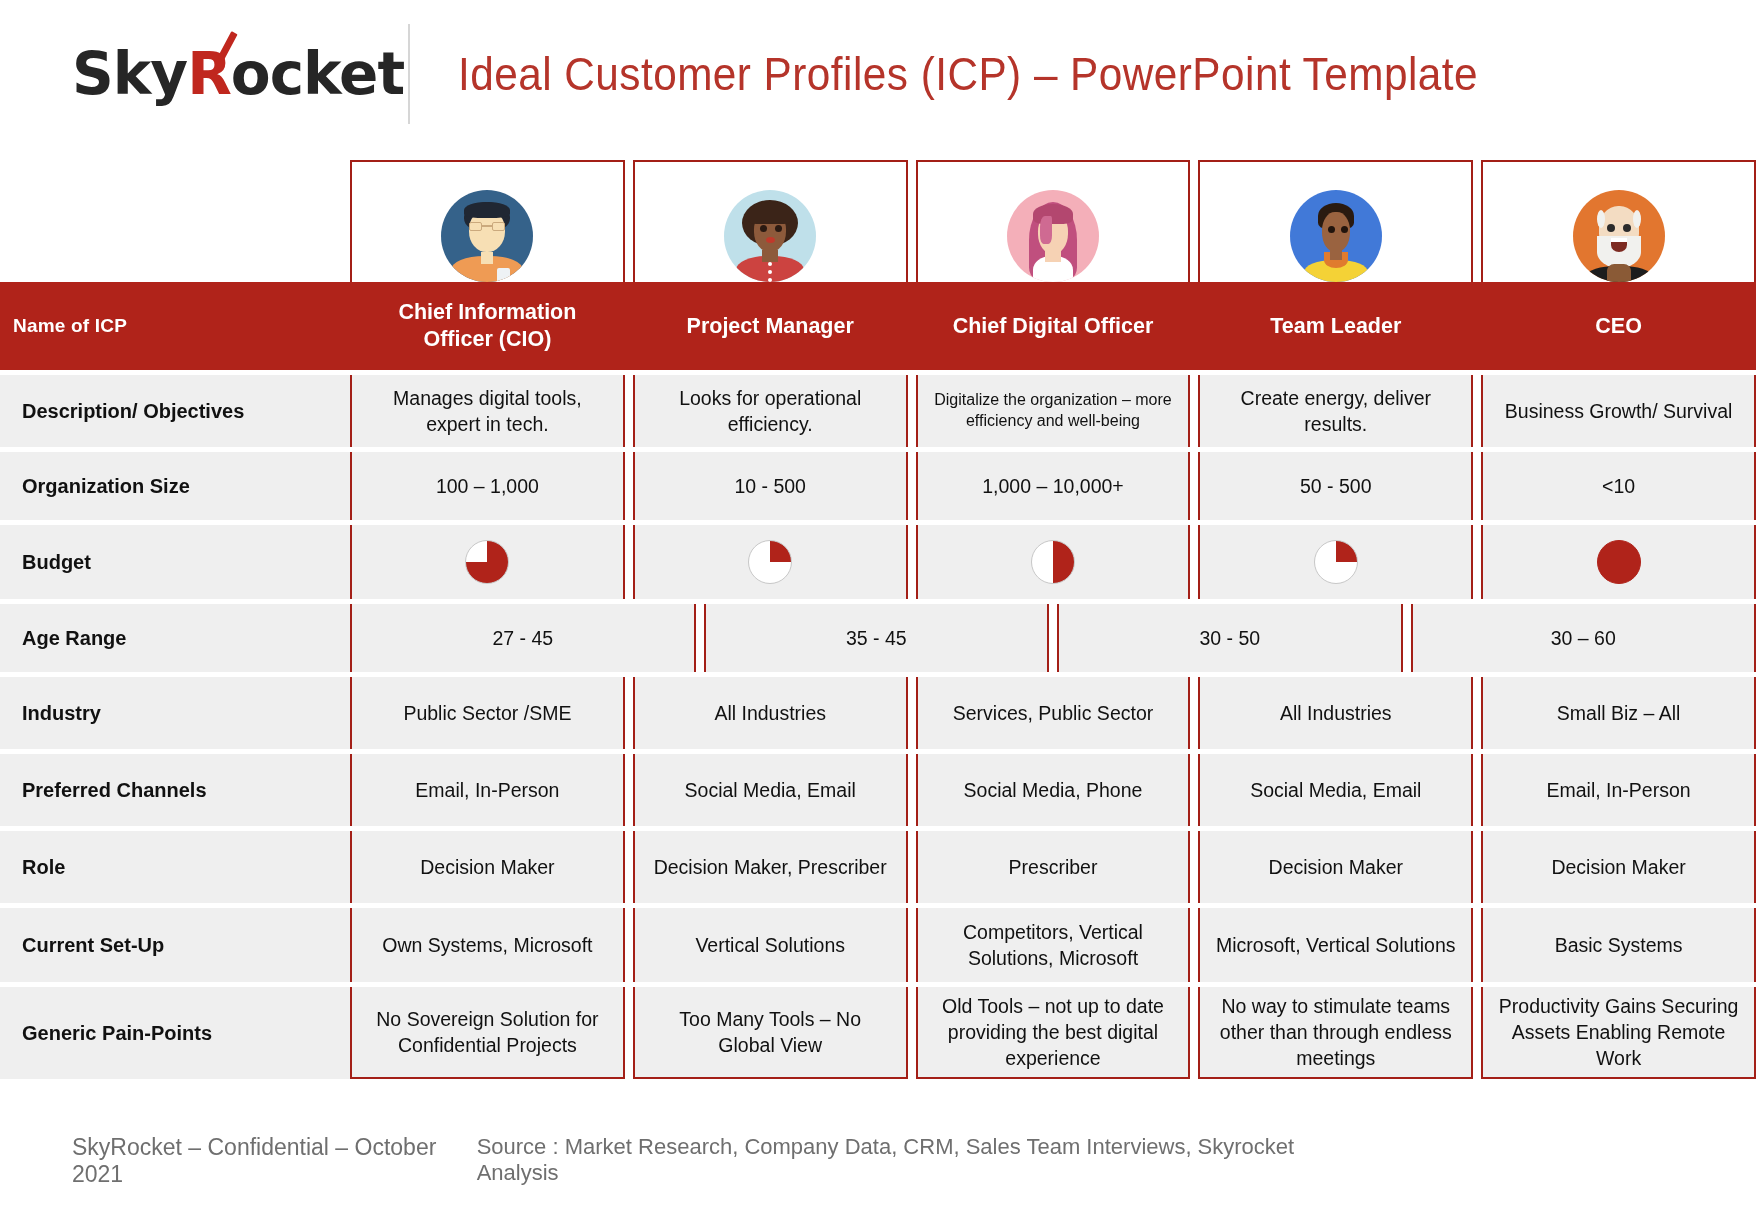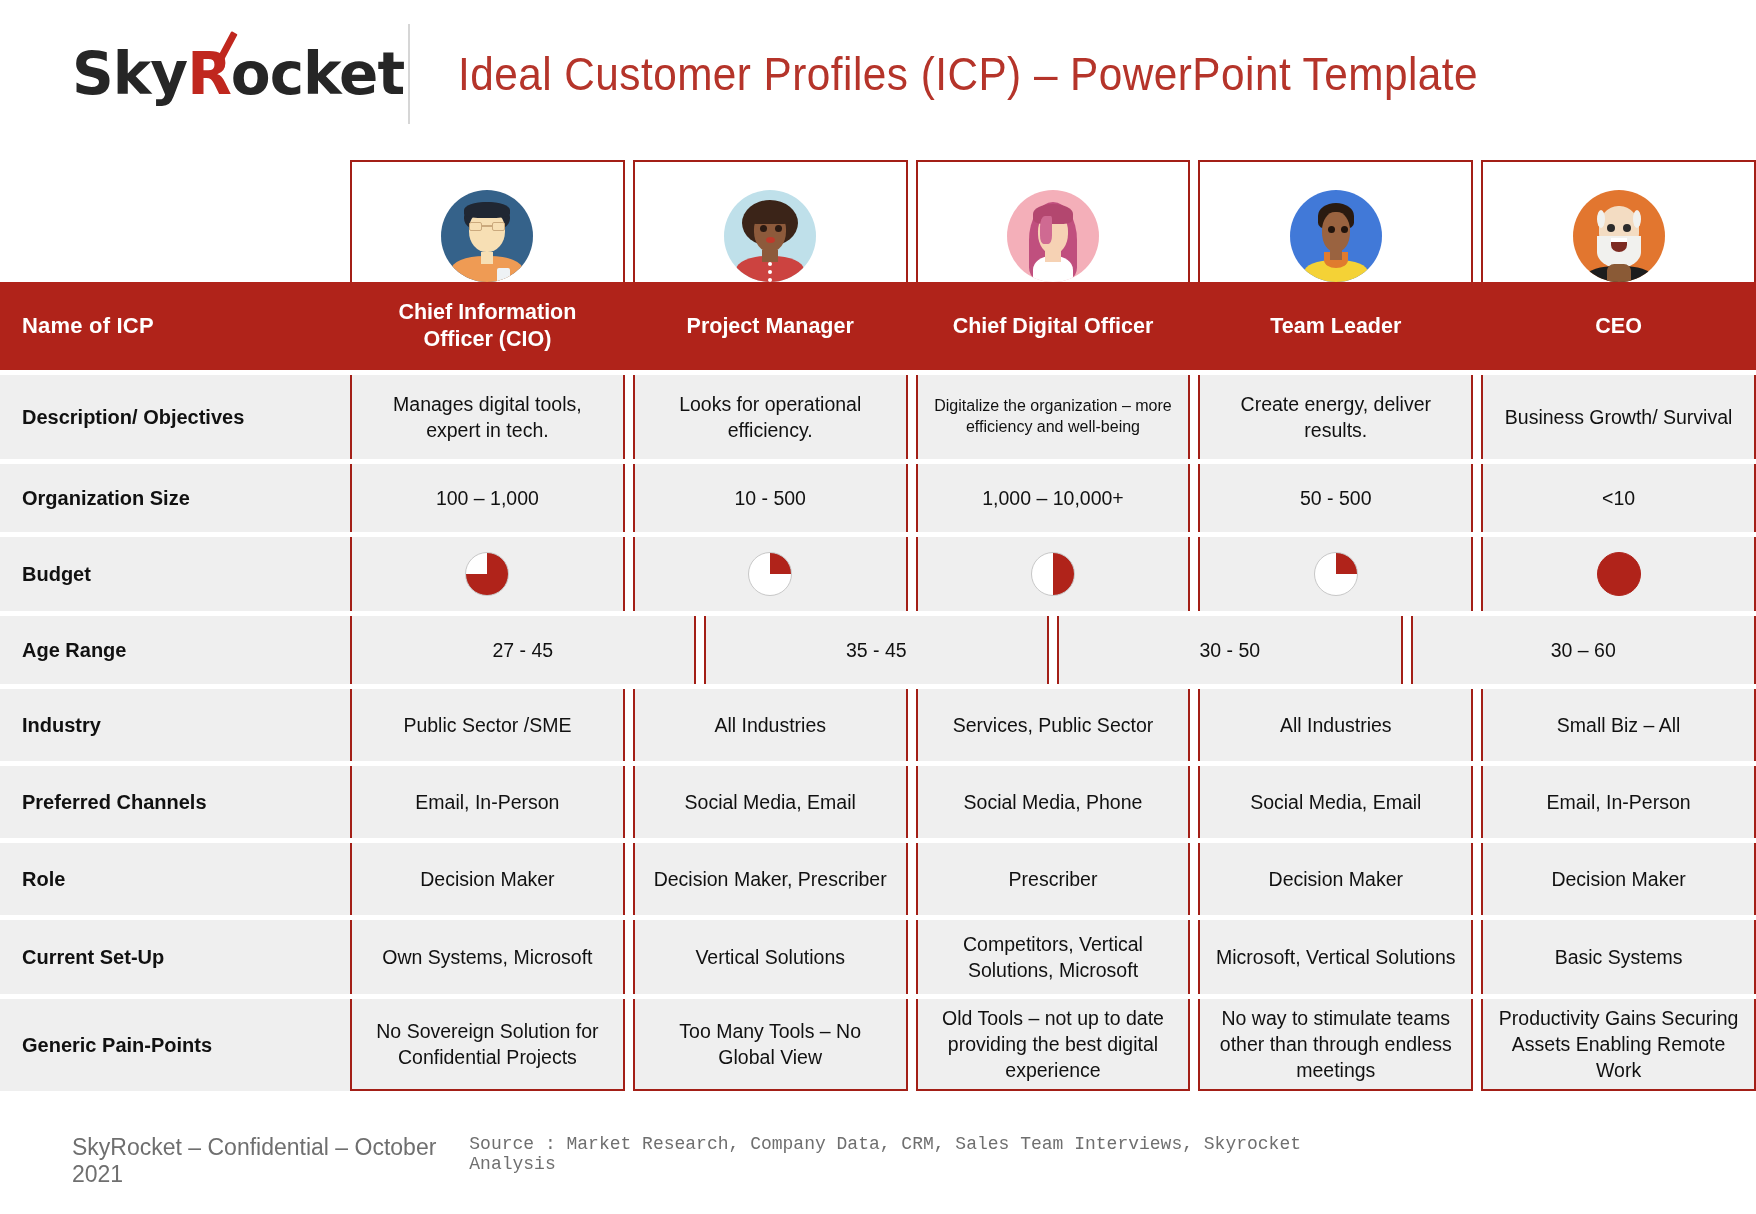--- a/index.html
+++ b/index.html
@@ -68,21 +68,21 @@
   
   .table {
     position: absolute; left: 0; top: 282px; width: 1756px;
   }
   .row { display: flex; width: 1756px; }
   .row + .row { margin-top: 5px; }
 
   .hdr-row { margin-top: 0 !important; background: #b0231a; height: 88px; }
   .hdr-label {
     flex: 0 0 350px; display: flex; align-items: center;
-    padding-left: 22px; color: #fff; font-weight: 700; font-size: 22px;
+    padding-left: 13px; color: #fff; font-weight: 700; font-size: 19px;
     letter-spacing: 0.2px;
   }
   .hdr-cell {
     flex: 1 1 0; display: flex; align-items: center; justify-content: center;
     color: #fff; font-weight: 700; font-size: 21.5px; text-align: center;
     line-height: 1.25; padding: 0 10px;
     border-left: 2px solid #b0231a; border-right: 2px solid #b0231a;
     margin-right: 8px;
   }
   .hdr-cell:last-child { margin-right: 0; }
@@ -94,21 +94,21 @@
   .cell {
     flex: 1 1 0; background: #efefef; display: flex;
     align-items: center; justify-content: center; text-align: center;
     font-size: 19.5px; color: #111; line-height: 1.35; padding: 6px 14px;
     border-left: 2px solid #a31f17; border-right: 2px solid #a31f17;
     margin-right: 8px;
   }
   .cell:last-child { margin-right: 0; }
   .cell.small { font-size: 16px; line-height: 1.3; }
 
-  .r-desc    { height: 84px; }
+  .r-desc    { height: 72px; }
   .r-org     { height: 68px; }
   .r-budget  { height: 74px; }
   .r-age     { height: 68px; }
   .r-ind     { height: 72px; }
   .r-chan    { height: 72px; }
   .r-role    { height: 72px; }
   .r-setup   { height: 74px; }
   .r-pain    { height: 92px; }
   .r-pain .cell { border-bottom: 2px solid #a31f17; }
 
@@ -117,21 +117,21 @@
     width: 44px; height: 44px; border-radius: 50%;
     border: 1px solid #c8c8c8; background: #fff;
   }
 
   
   .footer {
     position: absolute; left: 0; bottom: 26px; width: 1416px;
     display: flex; padding: 0 72px;
     color: #6f6f6f; font-size: 23px;
   }
-  .footer .src { margin-left: auto; font-size: 18px; font-family: Liberation Mono, monospace; }
+  .footer .src { margin-left: auto; font-size: 22px; }
 </style>
 </head>
 <body>
 
 <div class="slide">
 
   <div class="top-bar">
     <div class="logo-wrap">
       <div class="logo">
         <span>Sky</span><span class="r">R</span><span>ocket</span>

